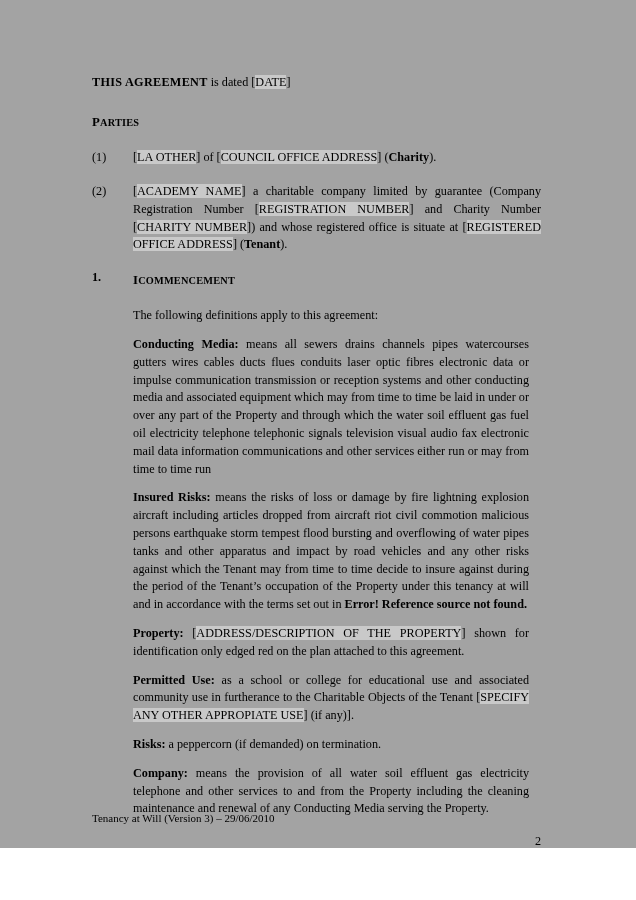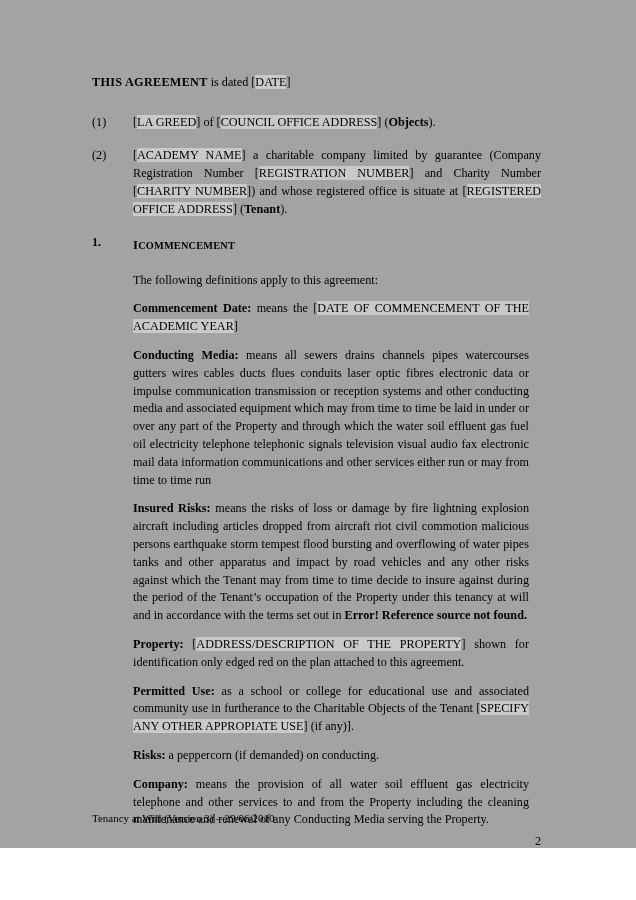--- a/index.html
+++ b/index.html
@@ -125,43 +125,43 @@
 </style>
 </head>
 <body>
 
 <div class="page">
 
   <div class="content">
 
     <p class="stmt"><b>THIS  AGREEMENT</b><span> is dated [</span><span class="fld">DATE</span><span>]</span></p>
 
+    <div class="line smallcaps h-parties"><span class="big">P</span><span class="sm">ARTIES</span></div>
 
-    <div class="party"><span class="num">(1)</span><span>[</span><span class="fld">LA GREED</span><span>] of [</span><span class="fld">COUNCIL OFFICE ADDRESS</span><span>] (</span><b>Objects</b><span>).</span></div>
+    <div class="party"><span class="num">(1)</span><span>[</span><span class="fld">LA OTHER</span><span>] of [</span><span class="fld">COUNCIL OFFICE ADDRESS</span><span>] (</span><b>Charity</b><span>).</span></div>
 
     <div class="party"><span class="num">(2)</span><span>[</span><span class="fld">ACADEMY NAME</span><span>] a charitable company limited by guarantee (Company Registration Number [</span><span class="fld">REGISTRATION NUMBER</span><span>] and Charity Number [</span><span class="fld">CHARITY NUMBER</span><span>]) and whose registered office is situate at [</span><span class="fld">REGISTERED OFFICE ADDRESS</span><span>] (</span><b>Tenant</b><span>).</span></div>
 
 
     <div class="clause-head"><span class="cnum">1.</span><span class="smallcaps"><span class="big">I</span><span class="sm">COMMENCEMENT</span></span></div>
 
     <div class="body-block">
 
       <p>The following definitions apply to this agreement:</p>
 
-      <p><span class="term">Commencement Date:</span><span> means the [</span><span class="fld">DATE OF COMMENCEMENT OF THE ACADEMIC YEAR</span><span>]</span></p>
 
       <p><span class="term">Conducting Media:</span><span> means all sewers drains channels pipes watercourses gutters wires cables ducts flues conduits laser optic fibres electronic data or impulse communication transmission or reception systems and other conducting media and associated equipment which may from time to time be laid in under or over any part of the Property and through which the water soil effluent gas fuel oil electricity telephone telephonic signals television visual audio fax electronic mail data information communications and other services either run or may from time to time run</span></p>
 
       <p><span class="term">Insured Risks:</span><span> means the risks of loss or damage by fire lightning explosion aircraft including articles dropped from aircraft riot civil commotion malicious persons earthquake storm tempest flood bursting and overflowing of water pipes tanks and other apparatus and impact by road vehicles and any other risks against which the Tenant may from time to time decide to insure against during the period of the Tenant’s occupation of the Property under this tenancy at will and in accordance with the terms set out in </span><b>Error! Reference source not found.</b></p>
 
       <p><span class="term">Property:</span><span>  [</span><span class="fld">ADDRESS/DESCRIPTION OF THE PROPERTY</span><span>] shown for identification only edged red on the plan attached to this agreement.</span></p>
 
       <p><span class="term">Permitted Use:</span><span> as a school or college for educational use and associated community use in furtherance to the Charitable Objects of the Tenant [</span><span class="fld">SPECIFY ANY OTHER APPROPIATE USE</span><span>] (if any)].</span></p>
 
-      <p><span class="term">Risks:</span><span> a peppercorn (if demanded) on conducting.</span></p>
+      <p><span class="term">Risks:</span><span> a peppercorn (if demanded) on termination.</span></p>
 
       <p><span class="term">Company:</span><span> means the provision of all water soil effluent gas electricity telephone and other services to and from the Property including the cleaning maintenance and renewal of any Conducting Media serving the Property.</span></p>
 
     </div>
   </div>
 
   <div class="footer">Tenancy at Will (Version 3) – 29/06/2010</div>
   <div class="pagenum">2</div>
 
 </div>

